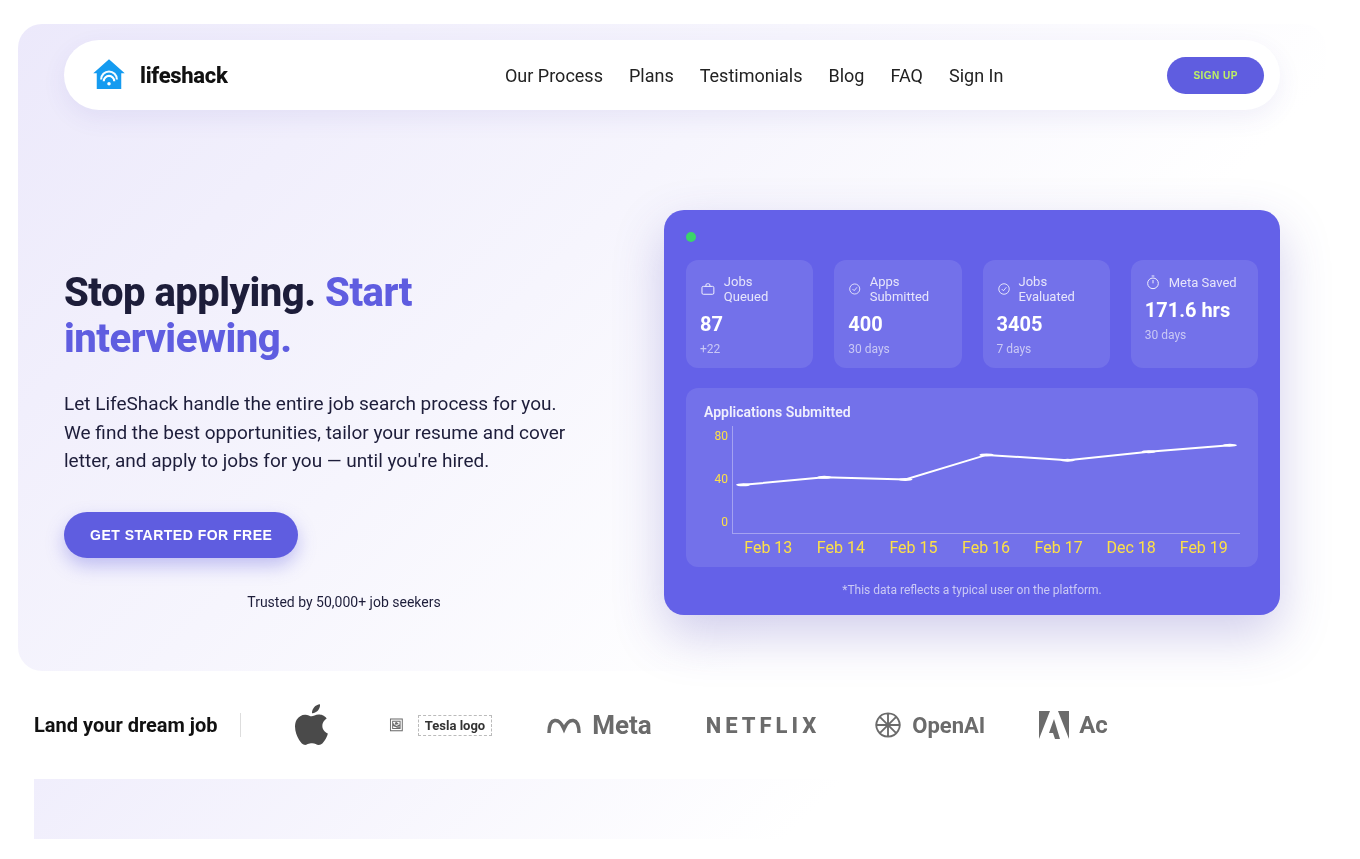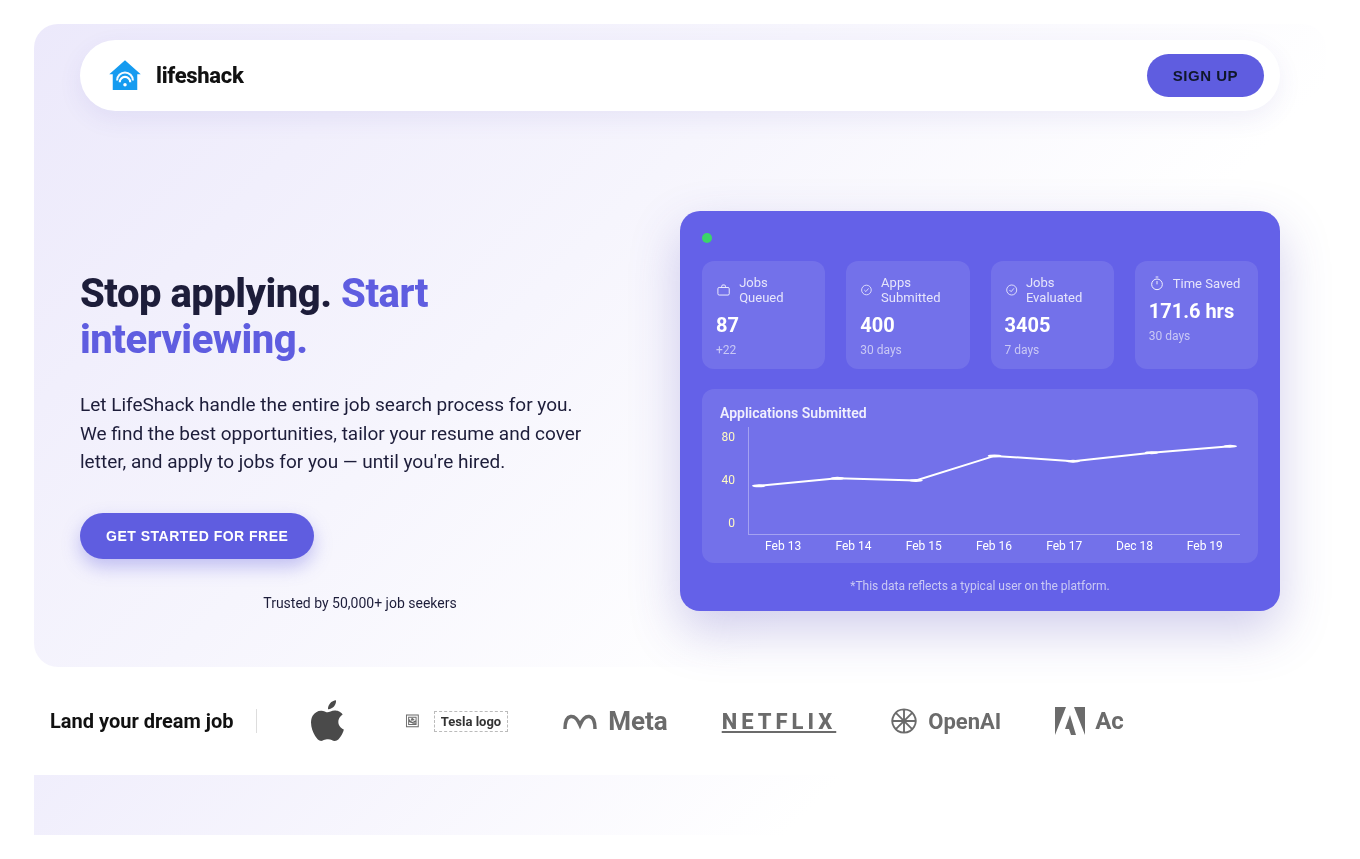--- a/index.html
+++ b/index.html
@@ -3,21 +3,21 @@
 <meta charset="utf-8">
 <style>
 * { margin: 0; padding: 0; box-sizing: border-box; }
 body {
   font-family: -apple-system, BlinkMacSystemFont, "Segoe UI", Roboto, "Helvetica Neue", Arial, sans-serif;
   background: #fff;
   color: #1a1a2e;
   width: 1360px;
 }
 .page-wrap {
-  padding: 24px 34px 0 34px;
+  padding: 24px 34px 0 18px;
 }
 .hero-card {
   background: linear-gradient(135deg, #ece9fb 0%, #f6f5fd 40%, #ffffff 70%);
   border-radius: 24px;
   padding: 16px 46px 56px 46px;
   position: relative;
 }
 .navbar {
   background: #fff;
   border-radius: 40px;
@@ -47,23 +47,23 @@
   gap: 26px;
   align-items: center;
 }
 .nav-link {
   font-size: 18px;
   color: #222;
   cursor: pointer;
 }
 .signup-btn {
   background: #5f5de0;
-  color: #0f172a;
+  color: #bef264;
   font-weight: 700;
-  font-size: 15px;
+  font-size: 10px;
   letter-spacing: 0.5px;
   border: none;
   padding: 13px 26px;
   border-radius: 24px;
   cursor: pointer;
   margin-left: 140px;
 }
 .hero-content {
   display: flex;
   gap: 40px;
@@ -173,40 +173,40 @@
   height: 108px;
   margin-top: 6px;
   display: flex;
 }
 .y-axis {
   width: 28px;
   position: relative;
 }
 .y-tick {
   position: absolute;
-  right: 13px;
+  right: 4px;
   font-size: 12px;
-  color: #fef9c3;
+  color: #fde047;
   transform: translateY(-50%);
 }
 .plot {
   flex: 1;
   position: relative;
   border-left: 1px solid rgba(255,255,255,0.35);
   border-bottom: 1px solid rgba(255,255,255,0.35);
 }
 .x-axis {
   display: flex;
   margin-left: 28px;
   margin-top: 4px;
 }
 .x-tick {
   flex: 1;
-  font-size: 12px;
-  color: #ffffff;
+  font-size: 16px;
+  color: #fde047;
   text-align: center;
 }
 .disclaimer {
   text-align: center;
   font-size: 12px;
   color: #cac9f4;
   margin-top: 16px;
 }
 .logos-row {
   display: flex;
@@ -223,21 +223,21 @@
   padding-right: 22px;
   border-right: 1px solid #ddd;
 }
 .logo-item {
   color: #6b6b6b;
   display: flex;
   align-items: center;
   gap: 10px;
   font-weight: 700;
 }
-.logo-item.netflix { letter-spacing: 4px; font-size: 22px; font-weight: 800; text-decoration: underline; }
+.logo-item.netflix { letter-spacing: 4px; font-size: 22px; font-weight: 800; }
 .logo-item.meta { font-size: 26px; }
 .logo-item.openai { font-size: 22px; }
 .logo-item.adobe { font-size: 24px; }
 .tesla-fallback {
   font-size: 13px;
   color: #333;
   border: 1px dashed #bbb;
   padding: 2px 6px;
 }
 .bottom-fade {
@@ -258,20 +258,28 @@
       <div class="brand">
         <svg class="brand-logo" viewBox="0 0 48 48">
           <path d="M24 6 L42 22 L38 22 L38 40 L10 40 L10 22 L6 22 Z" fill="#159bf0"></path>
           <path d="M18 31 a6 6 0 0 1 12 0" stroke="#fff" stroke-width="2.4" fill="none"></path>
           <path d="M15 29 a9 9 0 0 1 18 0" stroke="#fff" stroke-width="2.4" fill="none" opacity="0.95"></path>
           <circle cx="24" cy="34" r="2" fill="#fff"></circle>
         </svg>
         <span class="brand-name">lifeshack</span>
       </div>
 
+      <div class="nav-links">
+        <span class="nav-link">Our Process</span>
+        <span class="nav-link">Plans</span>
+        <span class="nav-link">Testimonials</span>
+        <span class="nav-link">Blog</span>
+        <span class="nav-link">FAQ</span>
+        <span class="nav-link">Sign In</span>
+      </div>
 
       <button class="signup-btn">SIGN UP</button>
     </div>
 
     <div class="hero-content">
       <div class="hero-left">
         <h1 class="hero-headline">
           <span>Stop applying. </span><span class="accent">Start interviewing.</span>
         </h1>
         <p class="hero-sub">Let LifeShack handle the entire job search process for you. We find the best opportunities, tailor your resume and cover letter, and apply to jobs for you — until you're hired.</p>
@@ -315,21 +323,21 @@
             </div>
             <div class="stat-value">3405</div>
             <div class="stat-sub">7 days</div>
           </div>
           <div class="stat-card">
             <div class="stat-head">
               <svg class="stat-icon" viewBox="0 0 24 24">
                   <circle cx="12" cy="14" r="8" stroke="#fff" stroke-width="1.5" fill="none"></circle>
                   <path d="M12 14 V9 M10 3 h4" stroke="#fff" stroke-width="1.5"></path>
                 </svg>
-              <span>Time Saved</span>
+              <span>Meta Saved</span>
             </div>
             <div class="stat-value">171.6 hrs</div>
             <div class="stat-sub">30 days</div>
           </div>
         </div>
 
         <div class="chart-card">
           <div class="chart-title">Applications Submitted</div>
           <div class="chart-area">
             <div class="y-axis">

